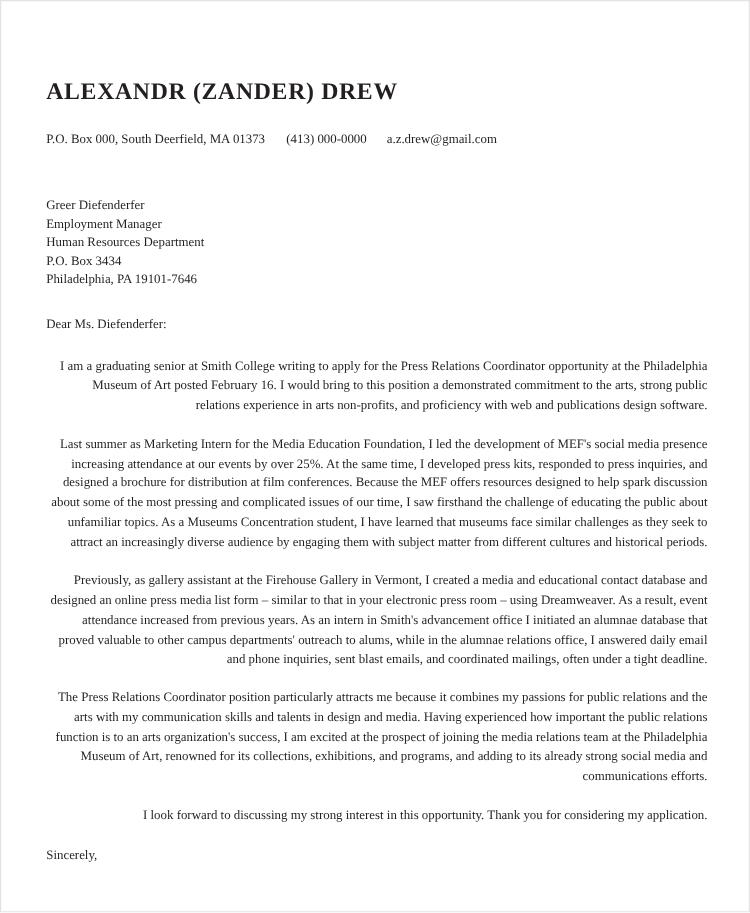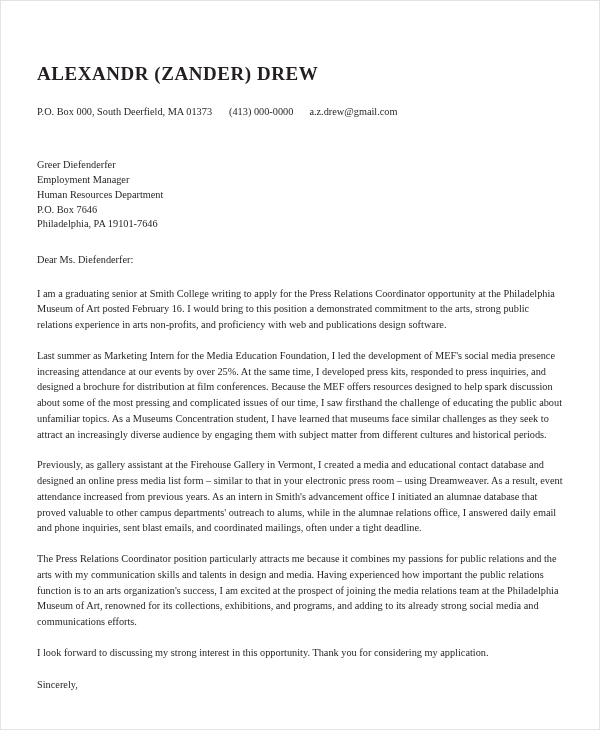--- a/index.html
+++ b/index.html
@@ -59,21 +59,21 @@
   .salutation {
     font-size: 10.3px;
     line-height: 1.2;
     margin: 0 0 19px 0;
   }
 
   .body-para {
     font-size: 10.3px;
     line-height: 1.53;
     margin: 0 0 15px 0;
-    text-align: left;
+    text-align: right;
   }
 
   .closing {
     font-size: 10.3px;
     line-height: 1.5;
     margin: 16px 0 0 0;
     color: #2a2626;
   }
 </style>
 </head>
@@ -85,21 +85,21 @@
 
   <div class="contact-line">
     <span>P.O. Box 000, South Deerfield, MA 01373</span><span class="gap-wide"></span><span>(413) 000-0000</span><span class="gap-med"></span><span>a.z.drew@gmail.com</span>
   </div>
 
 
   <div class="address-block">
     <div>Greer Diefenderfer</div>
     <div>Employment Manager</div>
     <div>Human Resources Department</div>
-    <div>P.O. Box 7646</div>
+    <div>P.O. Box 3434</div>
     <div>Philadelphia, PA 19101-7646</div>
   </div>
 
   <div class="salutation">Dear Ms. Diefenderfer:</div>
 
   <p class="body-para">I am a graduating senior at Smith College writing to apply for the Press Relations Coordinator opportunity at the Philadelphia Museum of Art posted February 16.  I would bring to this position a demonstrated commitment to the arts, strong public relations experience in arts non-profits, and proficiency with web and publications design software.</p>
   <p class="body-para">Last summer as Marketing Intern for the Media Education Foundation, I led the development of MEF's social media presence increasing attendance at our events by over 25%. At the same time, I developed press kits, responded to press inquiries, and designed a brochure for distribution at film conferences. Because the MEF offers resources designed to help spark discussion about some of the most pressing and complicated issues of our time, I saw firsthand the challenge of educating the public about unfamiliar topics.  As a Museums Concentration student, I have learned that museums face similar challenges as they seek to attract an increasingly diverse audience by engaging them with subject matter from different cultures and historical periods.</p>
   <p class="body-para">Previously, as gallery assistant at the Firehouse Gallery in Vermont, I created a media and educational contact database and designed an online press media list form – similar to that in your electronic press room – using Dreamweaver.  As a result, event attendance increased from previous years.  As an intern in Smith's advancement office I initiated an alumnae database that proved valuable to other campus departments' outreach to alums, while in the alumnae relations office, I answered daily email and phone inquiries, sent blast emails, and coordinated mailings, often under a tight deadline.</p>
   <p class="body-para">The Press Relations Coordinator position particularly attracts me because it combines my passions for public relations and the arts with my communication skills and talents in design and media.  Having experienced how important the public relations function is to an arts organization's success, I am excited at the prospect of joining the media relations team at the Philadelphia Museum of Art, renowned for its collections, exhibitions, and programs, and adding to its already strong social media and communications efforts.</p>
   <p class="body-para">I look forward to discussing my strong interest in this opportunity.  Thank you for considering my application.</p>

